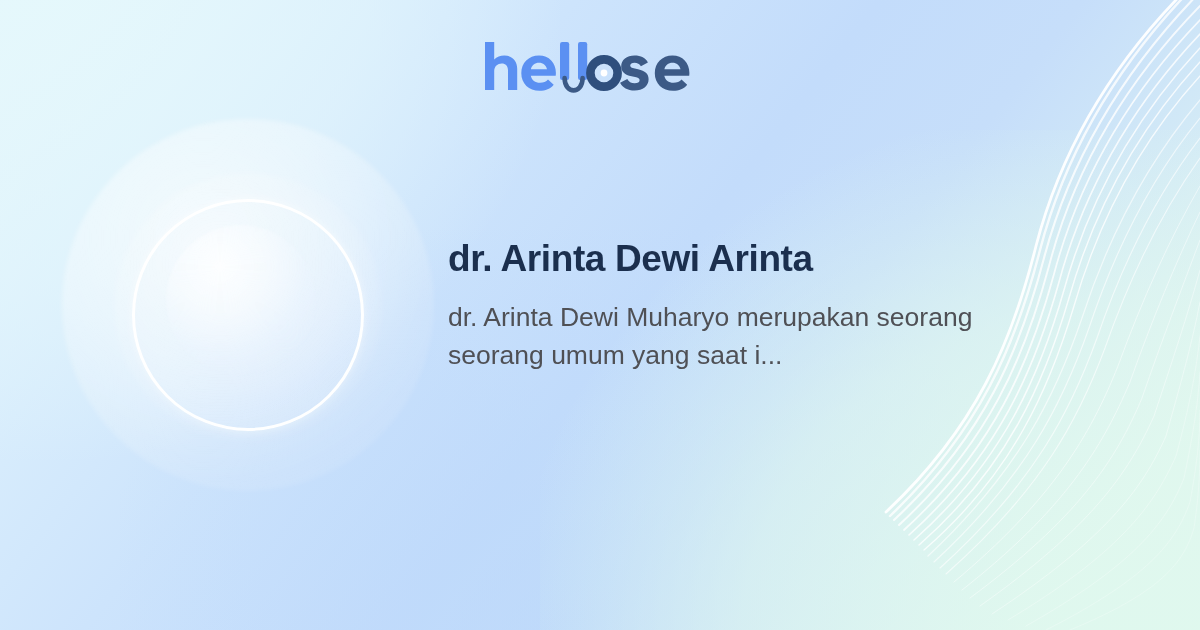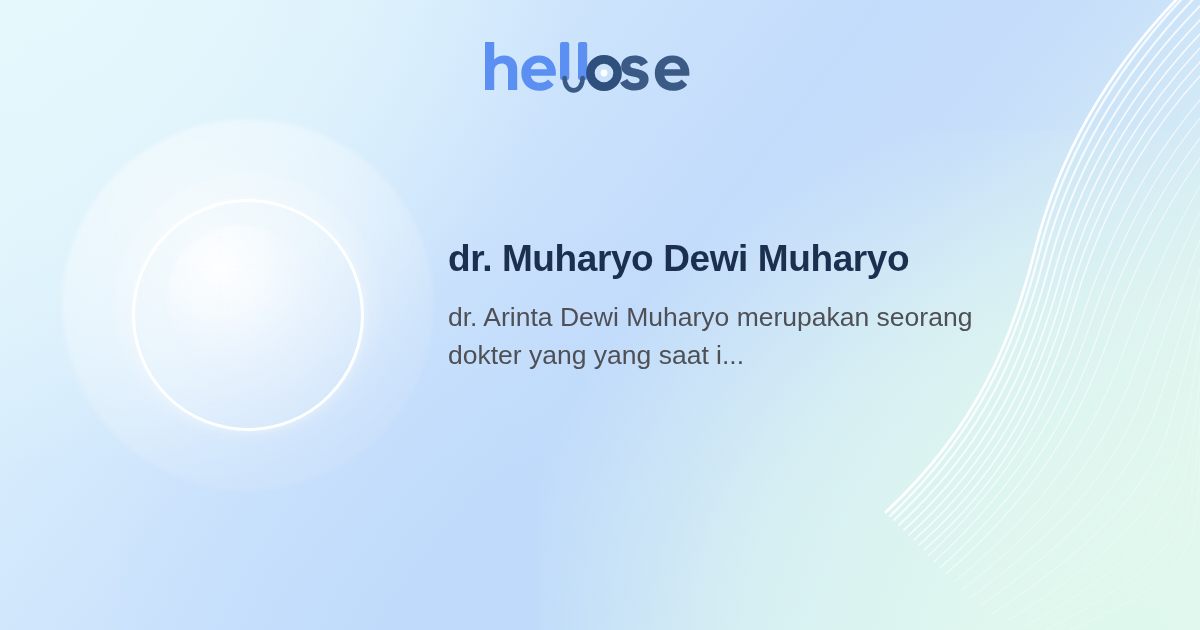--- a/index.html
+++ b/index.html
@@ -235,17 +235,17 @@
   </div>
 
   <div class="avatar-zone">
     <div class="halo"></div>
     <div class="halo-2"></div>
     <div class="ring"></div>
     <div class="orb"></div>
   </div>
 
   <div class="text-col">
-    <div class="doc-title">dr. Muharyo Dewi Muharyo</div>
-    <div class="doc-desc">dr. Arinta Dewi Muharyo merupakan seorang dokter yang yang saat i...</div>
+    <div class="doc-title">dr. Arinta Dewi Arinta</div>
+    <div class="doc-desc">dr. Arinta Dewi Muharyo merupakan seorang seorang umum yang saat i...</div>
   </div>
 
 </div>
 
 </body></html>

